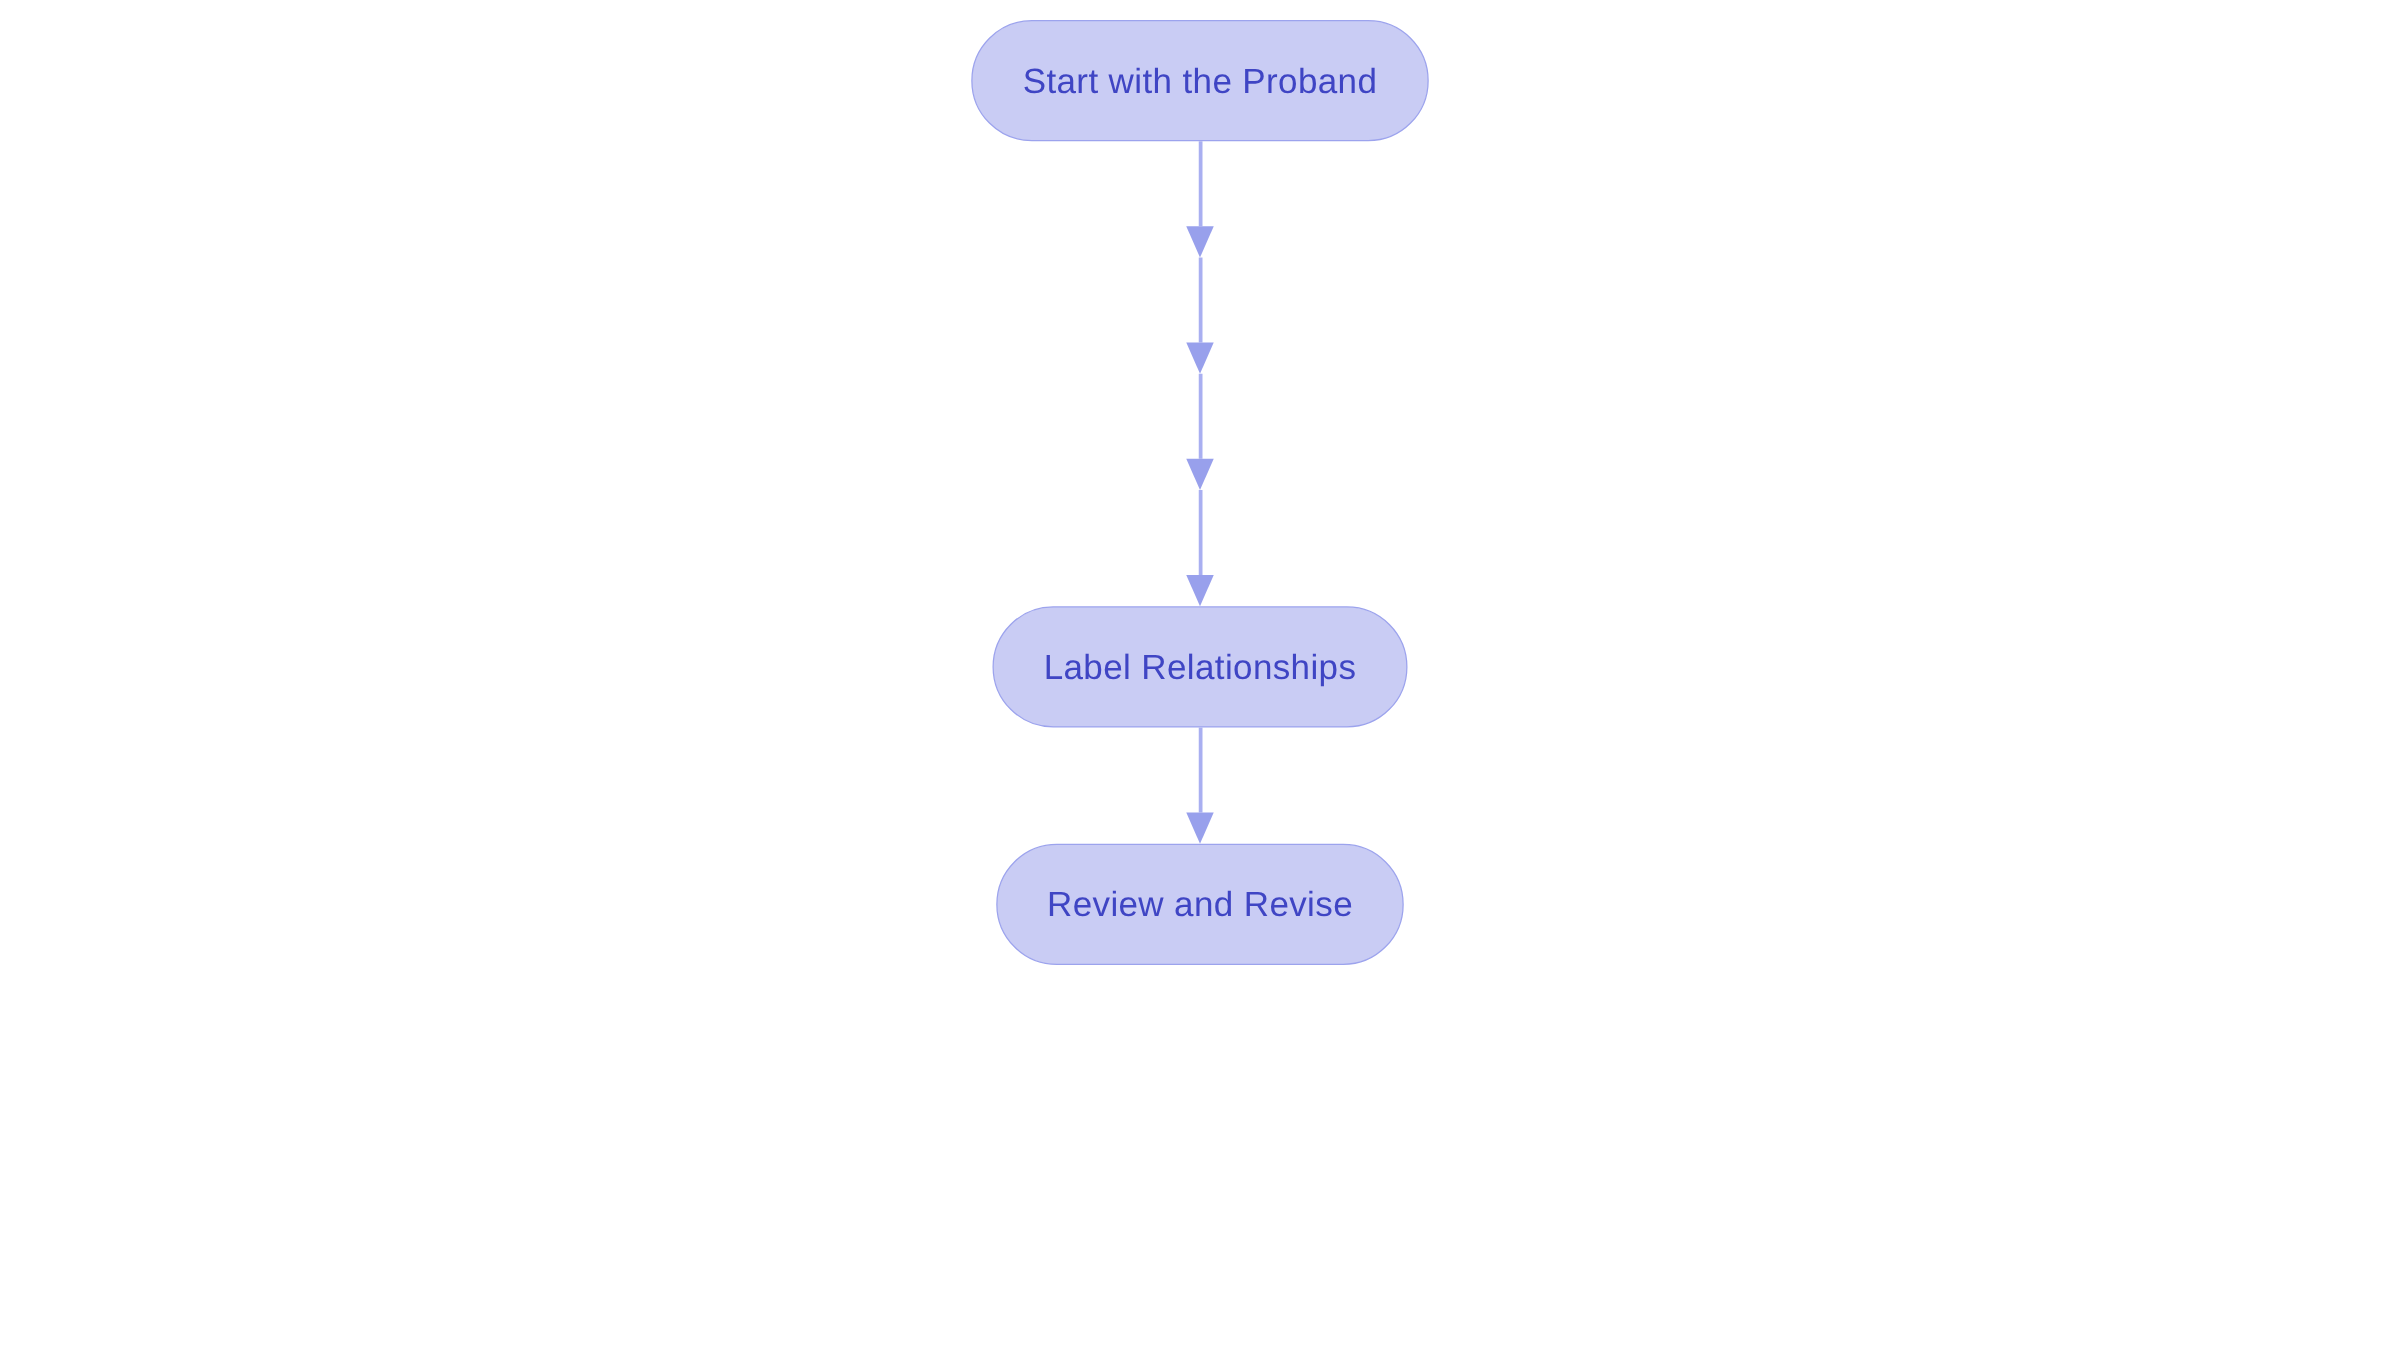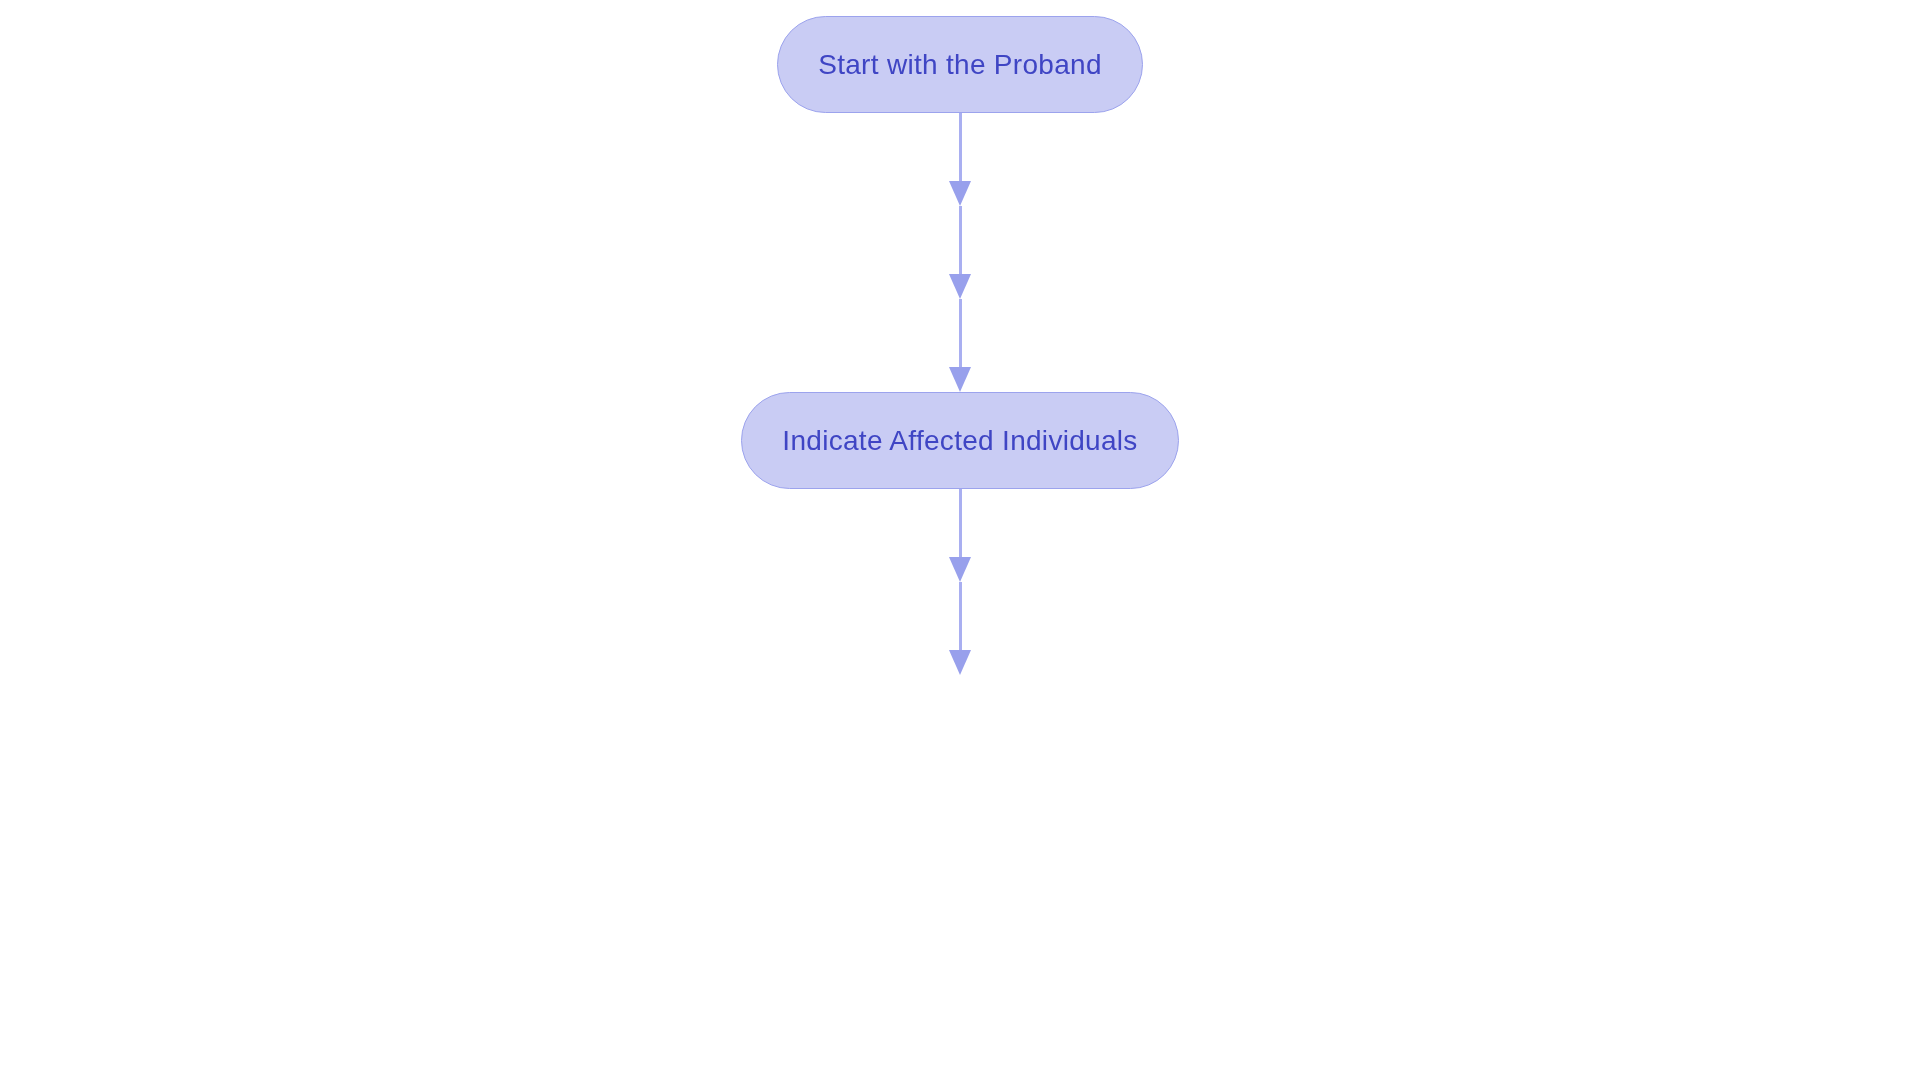--- a/index.html
+++ b/index.html
@@ -86,29 +86,32 @@
     <div class="line"></div>
     <div class="head"></div>
   </div>
 
 
   <div class="connector">
     <div class="line"></div>
     <div class="head"></div>
   </div>
 
+
+  <div class="connector">
+    <div class="line"></div>
+    <div class="head"></div>
+  </div>
+
   <div class="node">
-    <span class="node-label">Indicate Affected Individuals</span>
+    <span class="node-label">Label Relationships</span>
   </div>
 
   <div class="connector">
     <div class="line"></div>
     <div class="head"></div>
   </div>
 
-
-  <div class="connector">
-    <div class="line"></div>
-    <div class="head"></div>
+  <div class="node">
+    <span class="node-label">Review and Revise</span>
   </div>
-
 
 </div>
 
 </body></html>

